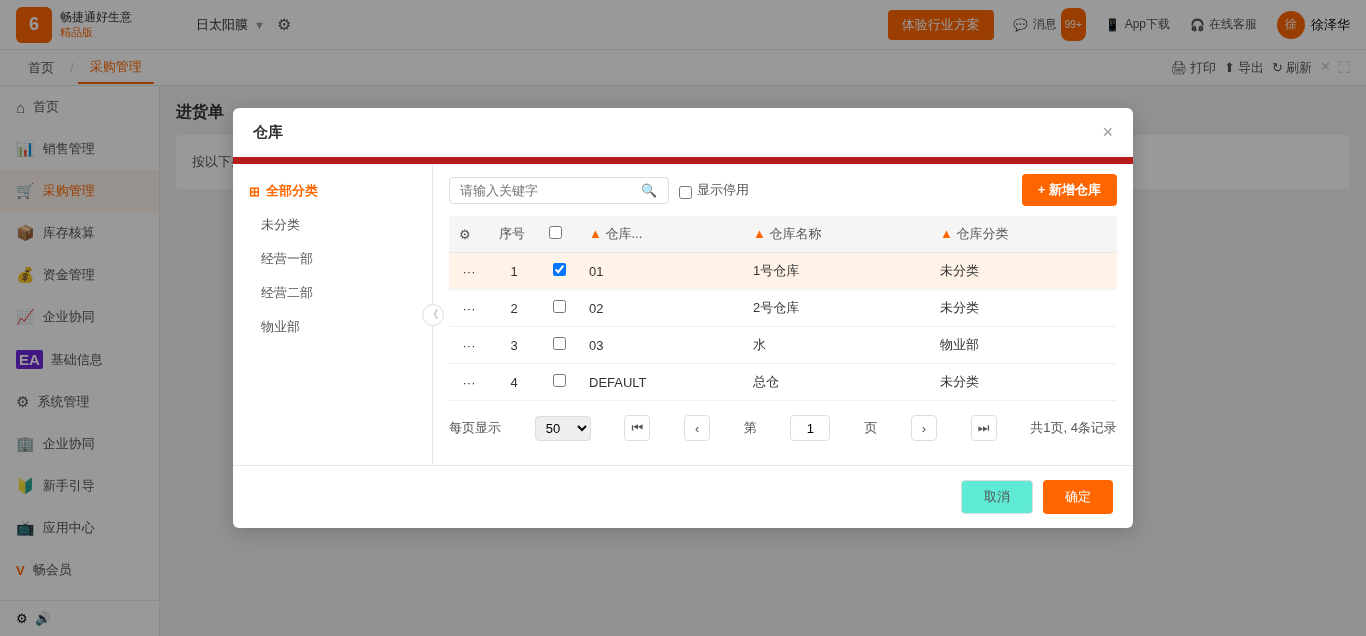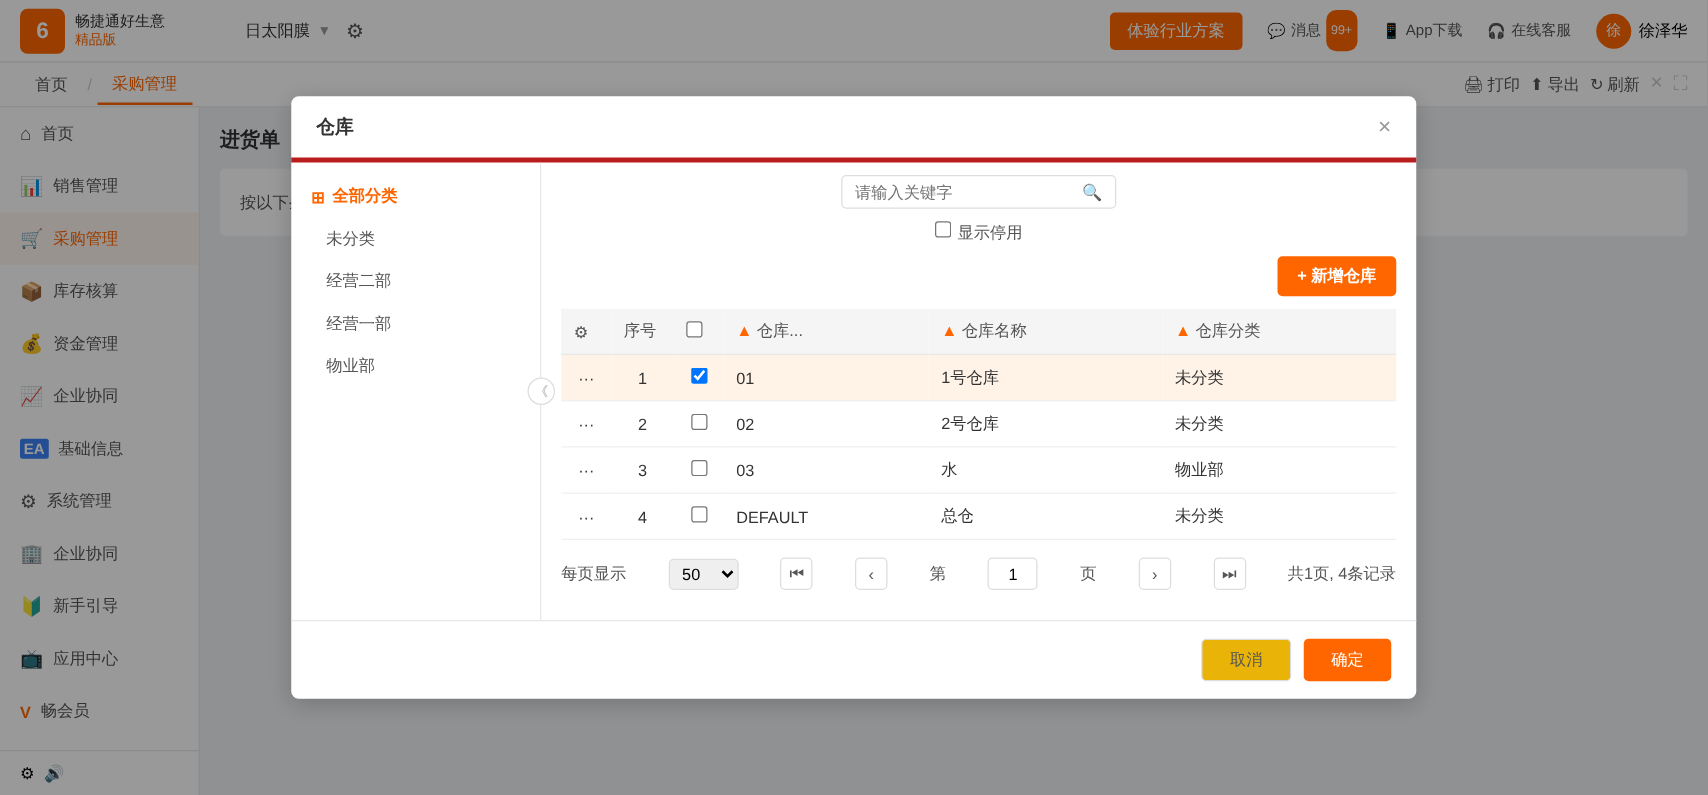--- a/index.html
+++ b/index.html
@@ -198,21 +198,21 @@
       max-height: 580px;
       display: flex;
       flex-direction: column;
       box-shadow: 0 4px 20px rgba(0,0,0,0.2);
     }
     .modal-header {
       display: flex;
       align-items: center;
       justify-content: space-between;
       padding: 14px 20px;
-      border-bottom: 4px solid #b91c1c;
+      border-bottom: 7px solid #b91c1c;
     }
     .modal-title { font-size: 15px; font-weight: bold; color: #333; }
     .modal-close { cursor: pointer; color: #999; font-size: 18px; }
     .modal-body {
       display: flex;
       flex: 1;
       overflow: hidden;
     }
 
     
@@ -261,42 +261,41 @@
       flex: 1;
       display: flex;
       flex-direction: column;
       padding: 10px 16px;
     }
     .table-toolbar {
       display: flex;
       align-items: center;
       gap: 10px;
       margin-bottom: 10px;
-      flex-direction: column;
     }
     .search-box {
       display: flex;
       align-items: center;
       border: 1px solid #ddd;
       border-radius: 4px;
       padding: 5px 10px;
       width: 220px;
       background: #fff;
     }
     .search-box input {
       border: none;
       outline: none;
       flex: 1;
       font-size: 13px;
       color: #333;
     }
     .search-icon { color: #999; cursor: pointer; }
     .checkbox-label {
       display: flex;
-      align-items: flex-start;
+      align-items: flex-end;
       gap: 5px;
       color: #555;
       cursor: pointer;
       font-size: 13px;
     }
     .btn-add {
       margin-left: auto;
       background: #f60;
       color: #fff;
       border: none;
@@ -378,21 +377,21 @@
     .modal-footer {
       display: flex;
       justify-content: flex-end;
       gap: 10px;
       padding: 14px 20px;
       border-top: 1px solid #e8e8e8;
     }
     .btn-cancel {
       padding: 7px 22px;
       border: 1px solid #ddd;
-      background: #eab308;
+      background: #5eead4;
       border-radius: 4px;
       cursor: pointer;
       font-size: 13px;
       color: #555;
     }
     .btn-confirm {
       padding: 7px 22px;
       border: none;
       background: #f60;
       color: #fff;
@@ -517,21 +516,21 @@
     </div>
     <div class="sidebar-item">
       <span class="icon">💰</span>
       <span>资金管理</span>
     </div>
     <div class="sidebar-item">
       <span class="icon">📈</span>
       <span>企业协同</span>
     </div>
     <div class="sidebar-item">
-      <span class="icon" style="font-size:12px;font-weight:bold;background:#3b82f6;color:#fff;padding:1px 3px;border-radius:2px;">EA</span>
+      <span class="icon" style="font-size:15px;font-weight:bold;background:#6d28d9;color:#fff;padding:1px 3px;border-radius:2px;">EA</span>
       <span>基础信息</span>
     </div>
     <div class="sidebar-item">
       <span class="icon">⚙</span>
       <span>系统管理</span>
     </div>
     <div class="sidebar-item">
       <span class="icon">🏢</span>
       <span>企业协同</span>
     </div>
@@ -575,24 +574,24 @@
 
       <div class="category-panel">
         <div class="category-all">
           <span style="color:#f60;">⊞</span>
           <span>全部分类</span>
         </div>
         <div class="category-item">
           <span>未分类</span>
         </div>
         <div class="category-item">
+          <span>经营一部</span>
+        </div>
+        <div class="category-item">
           <span>经营二部</span>
-        </div>
-        <div class="category-item">
-          <span>经营一部</span>
         </div>
         <div class="category-item">
           <span>物业部</span>
         </div>
         <div class="collapse-btn">
           <span>《</span>
         </div>
       </div>
 
       <div class="table-panel">

